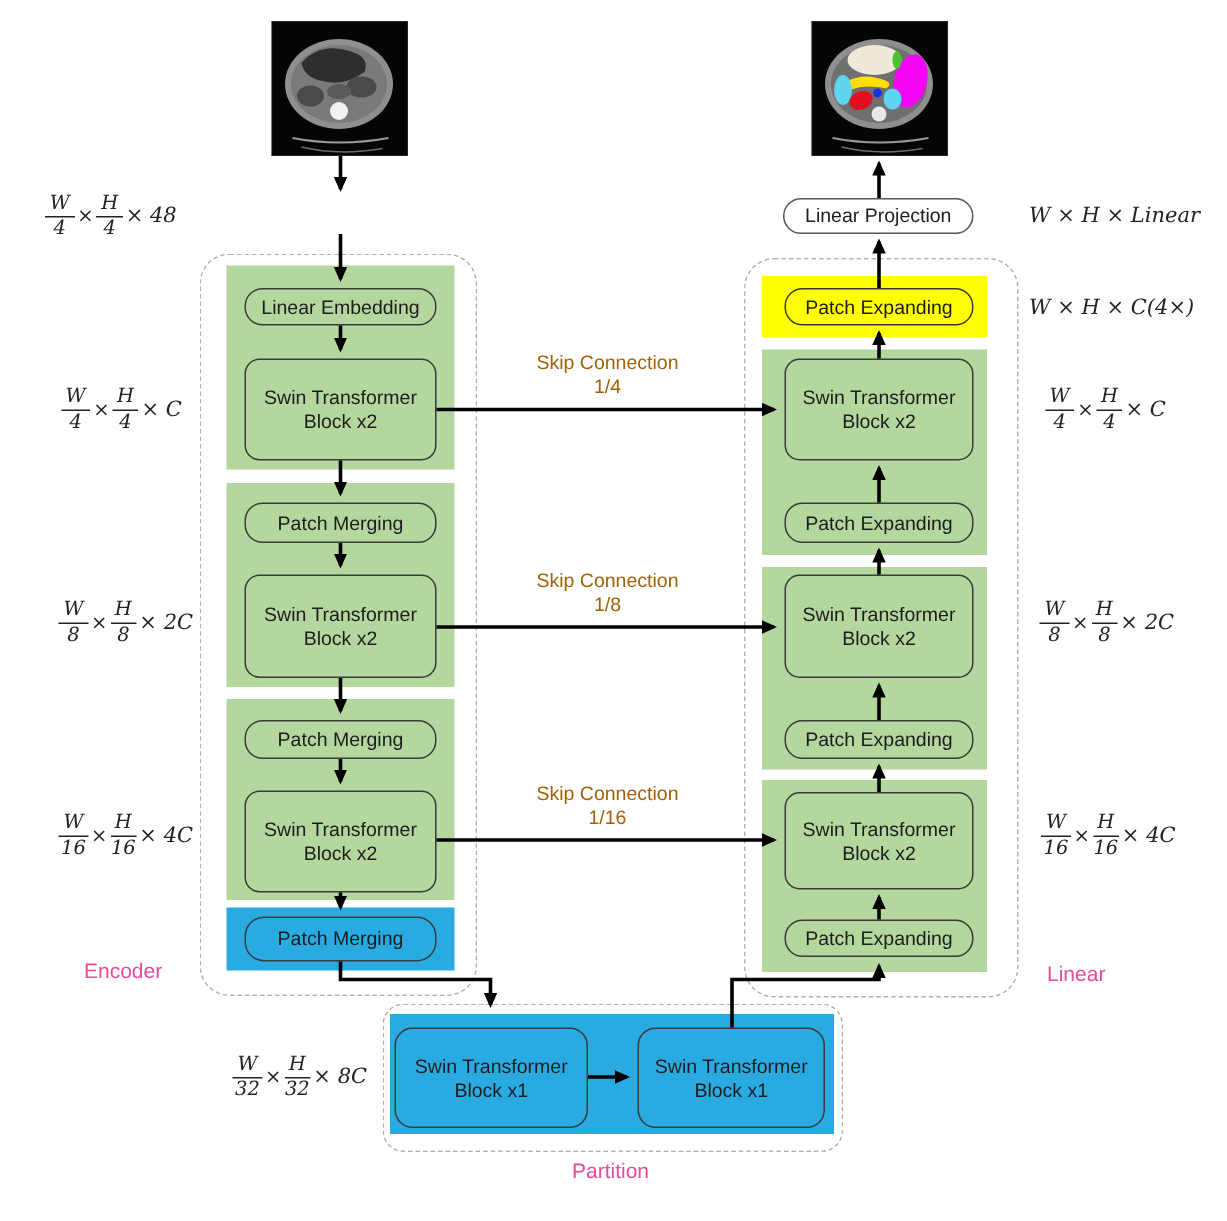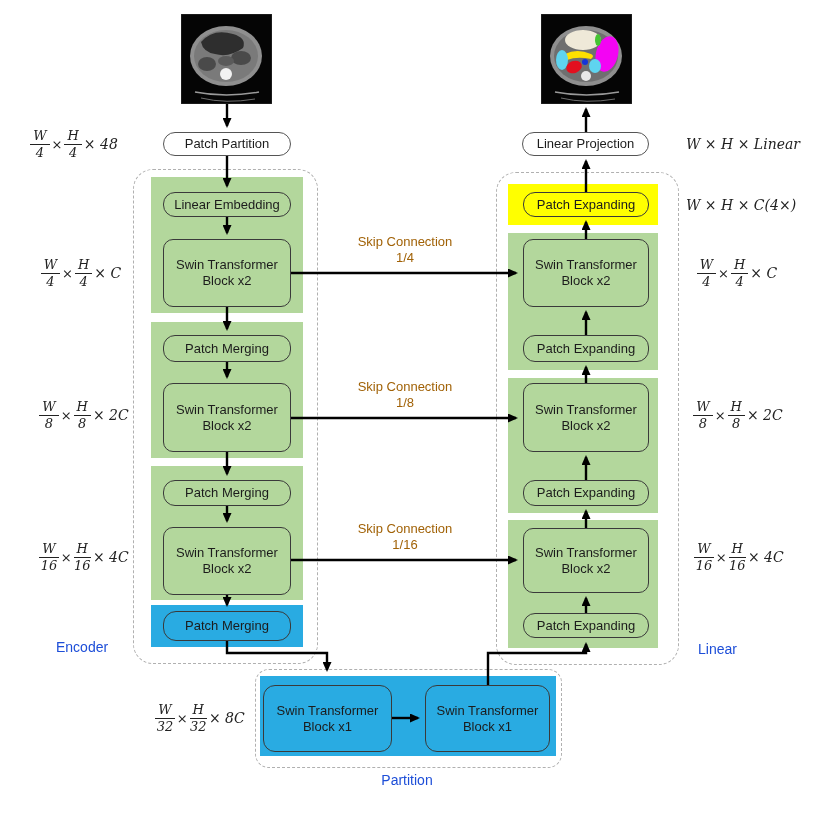--- a/index.html
+++ b/index.html
@@ -13,21 +13,21 @@
   .stage{position:absolute;}
   .bx{
     position:absolute;border:1.5px solid #3a3a3a;display:flex;flex-direction:column;
     align-items:center;justify-content:center;text-align:center;
     font-size:13px;line-height:16px;color:#1c1c1c;box-sizing:border-box;
   }
   .pill{border-radius:12px;}
   .rr{border-radius:10px;}
   .whitebox{background:#ffffff;border-radius:12px;border:1.4px solid #555;}
   .svglayer{position:absolute;left:0;top:0;z-index:6;pointer-events:none;}
-  .lbl{position:absolute;font-size:14px;color:#1d4ed8;}
+  .lbl{position:absolute;font-size:14px;color:#ec4899;}
   .skip{
     position:absolute;width:150px;text-align:center;font-size:13px;line-height:16px;color:#a16207;z-index:7;
   }
   .dim{
     position:absolute;display:flex;align-items:center;justify-content:center;
     font-family:"DejaVu Serif","Liberation Serif",serif;font-style:italic;
     font-size:14px;color:#222;white-space:nowrap;
   }
   .frac{display:inline-flex;flex-direction:column;align-items:center;line-height:14px;font-size:13px;}
   .frac .num{border-bottom:1.2px solid #222;padding:0 3px 1px 3px;}
@@ -81,23 +81,20 @@
     <path d="M24,40 Q36,34 50,40 Q54,42 50,45 Q36,42 26,46 Z" fill="#ffe000"></path>
     <ellipse cx="21" cy="46" rx="6" ry="10" fill="#5fd4ef"></ellipse>
     <ellipse cx="54" cy="52" rx="6" ry="7" fill="#5fd4ef"></ellipse>
     <ellipse cx="33" cy="53" rx="8" ry="6" fill="#e30f1e" transform="rotate(-20 33 53)"></ellipse>
     <circle cx="44" cy="48" r="3" fill="#1434d8"></circle>
     <ellipse cx="45" cy="62" rx="5" ry="5" fill="#e8e8e8"></ellipse>
     <path d="M14,78 Q45,84 78,78" stroke="#9a9a9a" stroke-width="1.4" fill="none"></path>
     <path d="M20,84 Q45,90 74,85" stroke="#6e6e6e" stroke-width="1" fill="none"></path>
   </svg>
 
-  <div class="bx whitebox z4" style="left:163px;top:132px;width:128px;height:24px;">
-    <span>Patch Partition</span>
-  </div>
   <div class="bx pill z4" style="left:163px;top:192px;width:128px;height:25px;background:#b3d79c;">
     <span>Linear Embedding</span>
   </div>
 
   <div class="bx whitebox z4" style="left:522px;top:132px;width:127px;height:24px;">
     <span>Linear Projection</span>
   </div>
   <div class="bx rr z4" style="left:163px;top:239px;width:128px;height:68px;background:#b3d79c;">
     <span>Swin Transformer</span>
     <span>Block x2</span>

